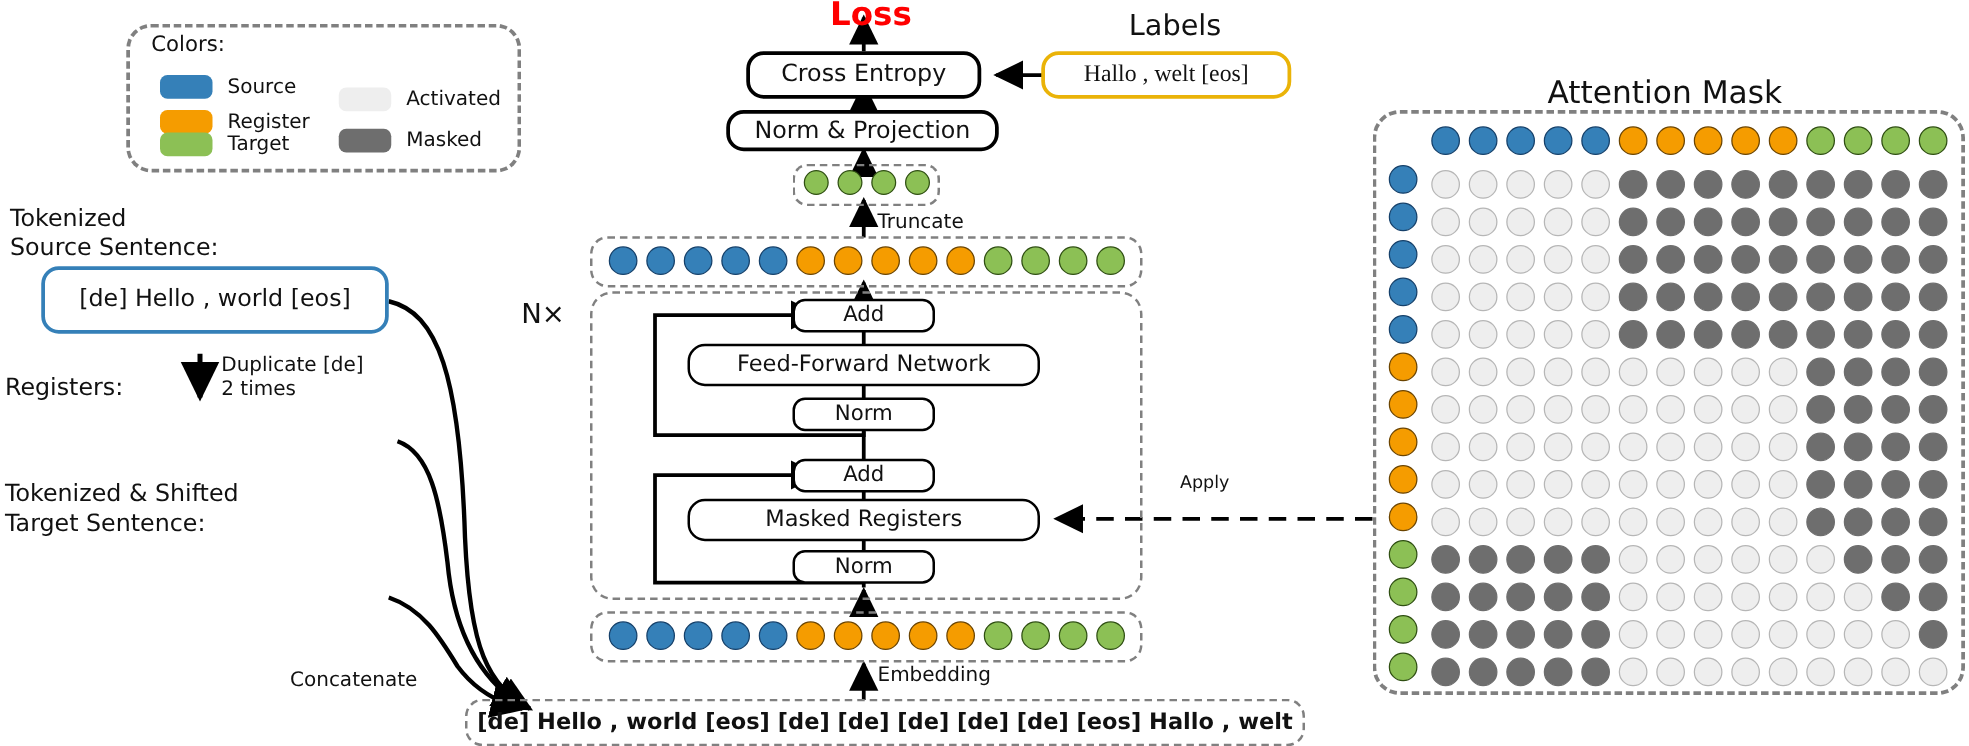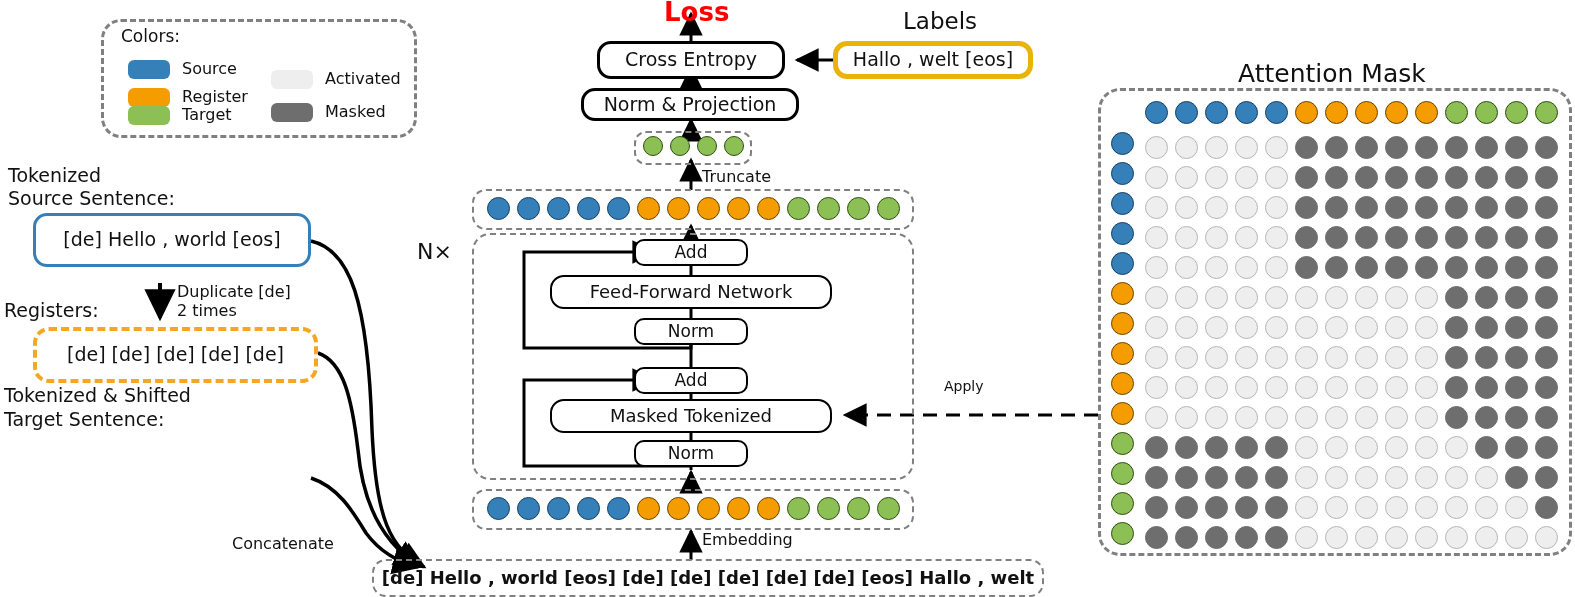--- a/index.html
+++ b/index.html
@@ -8,21 +8,21 @@
   .abs{position:absolute;}
   .txt{color:#111;white-space:nowrap;line-height:1.15;}
 
   
   .box{box-sizing:border-box;display:flex;align-items:center;justify-content:center;
        background:#fff;white-space:nowrap;}
   .solid-black{border:3px solid #000;border-radius:14px;}
   .dash-gray{border:3px dashed #808080;border-radius:18px;background:transparent;}
   .solid-blue{border:3px solid #3580b8;border-radius:14px;}
   .dash-orange{border:4px dashed #f5a623;border-radius:16px;}
-  .solid-green{border:5px solid #eab308;border-radius:14px;}
+  .solid-green{border:3px solid #eab308;border-radius:14px;font-family:Liberation Serif, serif;}
 
   
   .swatch{width:42px;height:19px;border-radius:6px;}
 
   
   .dot{border-radius:50%;box-sizing:border-box;}
   .dot-src{background:#3580b8;border:1.5px solid #15406a;}
   .dot-reg{background:#f59c00;border:1.5px solid #6b4400;}
   .dot-tgt{background:#8cc055;border:1.5px solid #2f4f12;}
   .dot-act{background:#eeeeee;border:1.5px solid #b6b6b6;}
@@ -108,23 +108,20 @@
   <div class="abs txt" style="left:8px;top:188px;font-size:19px;">Source Sentence:</div>
 
   <div class="abs box solid-blue" style="left:33px;top:213px;width:278px;height:54px;">
     <span class="txt" style="font-size:19px;">[de] Hello , world [eos]</span>
   </div>
 
   <div class="abs txt" style="left:4px;top:300px;font-size:19px;">Registers:</div>
   <div class="abs txt" style="left:177px;top:283px;font-size:16px;">Duplicate [de]</div>
   <div class="abs txt" style="left:177px;top:302px;font-size:16px;">2 times</div>
 
-  <div class="abs box dash-orange" style="left:33px;top:327px;width:285px;height:56px;">
-    <span class="txt" style="font-size:19px;">[de] [de] [de] [de] [de]</span>
-  </div>
 
   <div class="abs txt" style="left:4px;top:385px;font-size:19px;">Tokenized &amp; Shifted</div>
   <div class="abs txt" style="left:4px;top:409px;font-size:19px;">Target Sentence:</div>
 
 
   <div class="abs txt" style="left:232px;top:535px;font-size:16px;">Concatenate</div>
 
   <div class="abs txt" style="left:664px;top:-2px;font-size:26px;color:#ff0000;font-weight:600;">Loss</div>
 
   <div class="abs box solid-black" style="left:597px;top:41px;width:188px;height:38px;">
@@ -183,21 +180,21 @@
 
   <div class="abs box solid-black" style="left:634px;top:318px;width:114px;height:27px;border-width:2.5px;border-radius:10px;">
     <span class="txt" style="font-size:17px;">Norm</span>
   </div>
 
   <div class="abs box solid-black" style="left:634px;top:367px;width:114px;height:27px;border-width:2.5px;border-radius:10px;">
     <span class="txt" style="font-size:17px;">Add</span>
   </div>
 
   <div class="abs box solid-black" style="left:550px;top:399px;width:282px;height:34px;border-width:2.5px;border-radius:14px;">
-    <span class="txt" style="font-size:18px;">Masked Tokenized</span>
+    <span class="txt" style="font-size:18px;">Masked Registers</span>
   </div>
 
   <div class="abs box solid-black" style="left:634px;top:440px;width:114px;height:27px;border-width:2.5px;border-radius:10px;">
     <span class="txt" style="font-size:17px;">Norm</span>
   </div>
 
   <div class="abs txt" style="left:944px;top:378px;font-size:14px;">Apply</div>
 
   <div class="abs dash-gray" style="left:472px;top:489px;width:438px;height:37px;border-width:2.5px;border-radius:14px;"></div>
   <div class="abs tokrow" id="token-row-bottom" style="left:487px;top:497px;">

